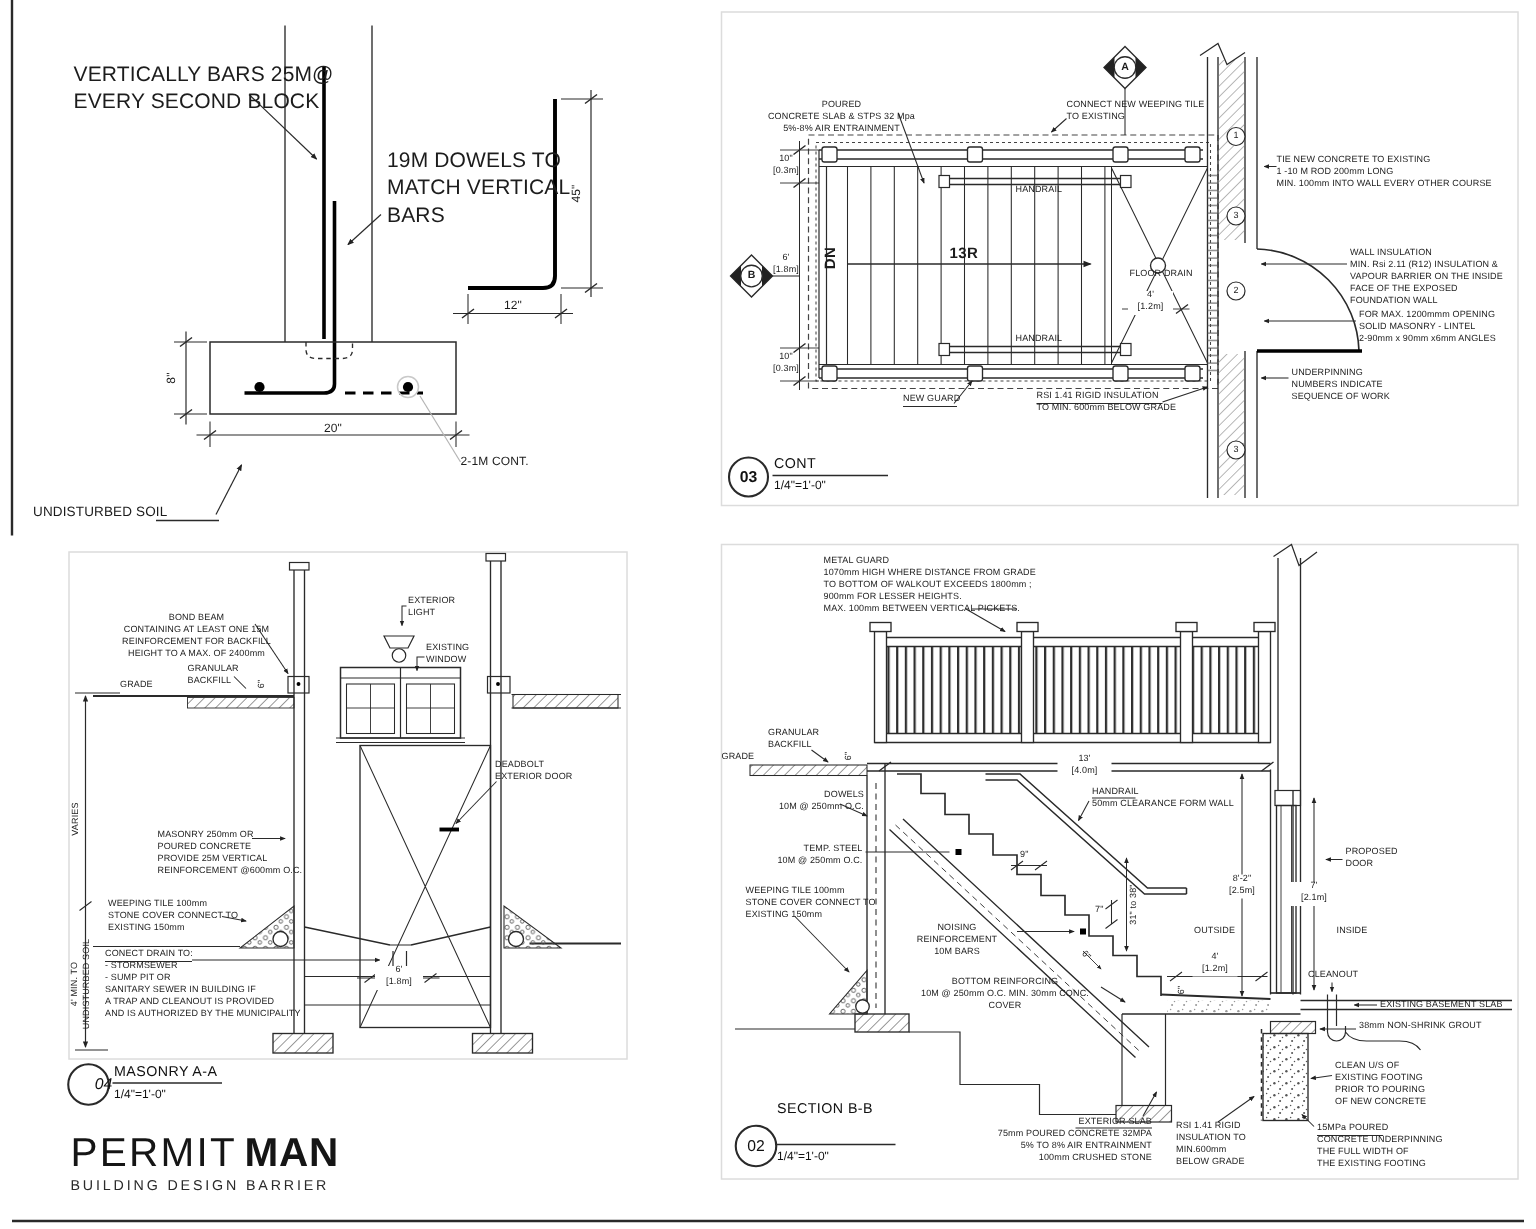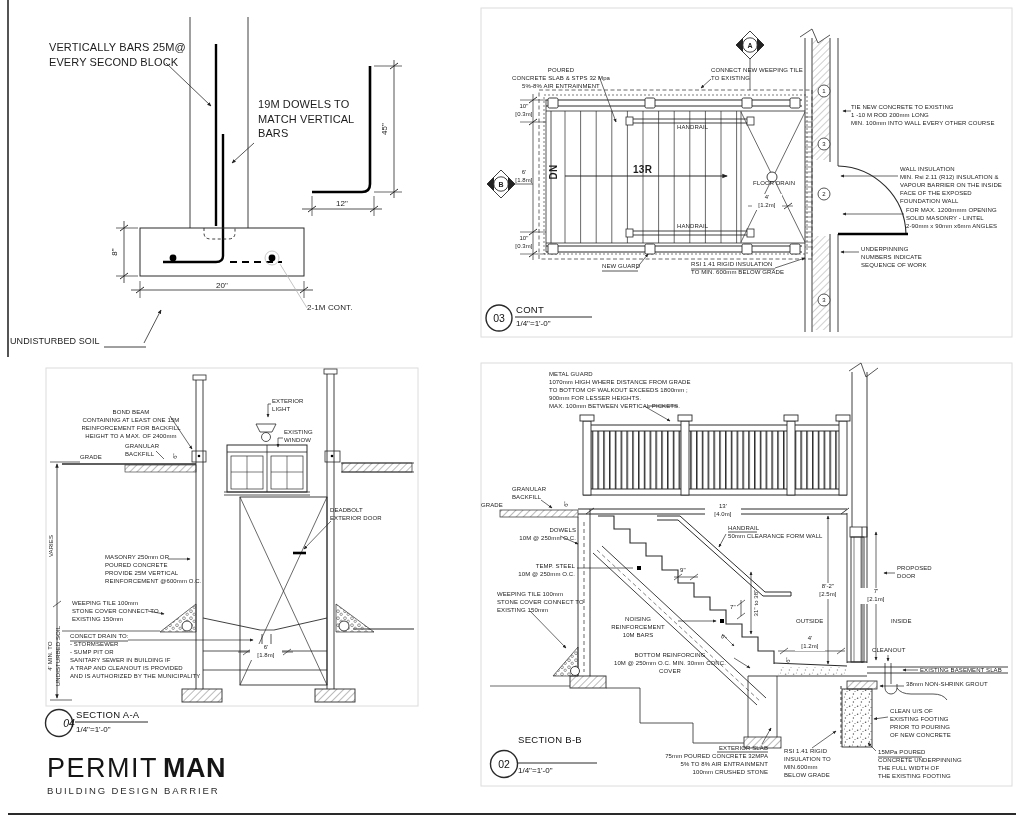--- a/index.html
+++ b/index.html
@@ -2,21 +2,21 @@
 <html><head>
 <meta charset="utf-8">
 <style>
   * { margin:0; padding:0; box-sizing:border-box; }
   html,body { background:#fff; }
   #sheet { position:relative; width:1024px; height:819px; background:#fff;
            font-family:"Liberation Sans", sans-serif; color:#1c1c1c; overflow:hidden; }
   svg { position:absolute; left:0; top:0; }
   .lbl { position:absolute; font:6px/1.33 "Liberation Sans",sans-serif; color:#1c1c1c;
          white-space:pre-line; letter-spacing:.1px; }
-  .lg  { font-size:11px; line-height:1.32; }
+  .lg  { font-size:14px; line-height:1.32; }
   .c   { text-align:center; }
   .r   { text-align:right; }
   .bg  { background:#fff; padding:0 1px; }
   .rot { transform:translate(-50%,-50%) rotate(-90deg); }
   .rot45 { transform:translate(-50%,-50%) rotate(45deg); }
   .big { font-size:10px; font-weight:bold; letter-spacing:.3px; }
   .dimtx { font-size:6px; }
   .ttl { position:absolute; font-size:9.5px; letter-spacing:.3px; color:#111; }
   .scl { position:absolute; font-size:8px; color:#111; }
   .num { position:absolute; font-size:10.5px; color:#111; transform:translate(-50%,-50%); }
@@ -347,21 +347,21 @@
 <div class="lbl lg" style="left:49px;top:40px;">VERTICALLY BARS 25M@
 EVERY SECOND BLOCK</div>
 <div class="lbl lg" style="left:258px;top:97px;">19M DOWELS TO
 MATCH VERTICAL
 BARS</div>
 <div class="lbl lg rot" style="left:385px;top:129px;font-size:8px;">45"</div>
 <div class="lbl lg c" style="left:324px;top:199px;width:36px;font-size:8px;">12"</div>
 <div class="lbl lg rot" style="left:115px;top:252px;font-size:8px;">8"</div>
 <div class="lbl lg c" style="left:204px;top:281px;width:36px;font-size:8px;">20"</div>
 <div class="lbl" style="left:307px;top:303px;font-size:8px;">2-1M CONT.</div>
-<div class="lbl" style="left:10px;top:336px;font-size:9px;">UNDISTURBED SOIL</div>
+<div class="lbl" style="left:10px;top:336px;font-size:9px;padding-left:12px;">UNDISTURBED SOIL</div>
 
 <div class="lbl c" style="left:510px;top:67px;width:102px;">POURED
 CONCRETE SLAB &amp; STPS 32 Mpa
 5%-8% AIR ENTRAINMENT</div>
 <div class="lbl" style="left:711px;top:67px;">CONNECT  NEW WEEPING TILE
 TO EXISTING</div>
 <div class="lbl" style="left:851px;top:104px;">TIE NEW CONCRETE TO EXISTING
 1 -10 M ROD 200mm LONG
 MIN. 100mm INTO WALL EVERY OTHER COURSE</div>
 <div class="lbl" style="left:900px;top:166px;">WALL INSULATION
@@ -390,21 +390,21 @@
 <div class="lbl c" style="left:510px;top:169px;width:28px;">6'
 [1.8m]</div>
 <div class="lbl c" style="left:510px;top:235px;width:28px;">10"
 [0.3m]</div>
 <div class="mk" style="left:750px;top:45px;">A</div>
 <div class="mk" style="left:501px;top:184px;">B</div>
 <div class="seq" style="left:824px;top:91px;">1</div>
 <div class="seq" style="left:824px;top:144px;">3</div>
 <div class="seq" style="left:824px;top:194px;">2</div>
 <div class="seq" style="left:824px;top:300px;">3</div>
-<div class="num" style="left:499px;top:318px;">03</div>
+<div class="num" style="left:499px;top:318px;font-weight:bold;">03</div>
 <div class="ttl" style="left:516px;top:304px;">CONT</div>
 <div class="scl" style="left:516px;top:319px;">1/4"=1'-0"</div>
 
 <div class="lbl c" style="left:80px;top:409px;width:102px;">BOND BEAM
 CONTAINING AT LEAST ONE 15M
 REINFORCEMENT FOR BACKFILL
 HEIGHT TO A MAX. OF 2400mm</div>
 <div class="lbl" style="left:125px;top:443px;">GRANULAR
 BACKFILL</div>
 <div class="lbl" style="left:80px;top:454px;">GRADE</div>
@@ -427,21 +427,21 @@
 <div class="lbl" style="left:272px;top:398px;">EXTERIOR
 LIGHT</div>
 <div class="lbl" style="left:284px;top:429px;">EXISTING
 WINDOW</div>
 <div class="lbl" style="left:330px;top:507px;">DEADBOLT
 EXTERIOR DOOR</div>
 <div class="lbl c bg" style="left:250px;top:644px;width:32px;">6'
 [1.8m]</div>
 <div class="lbl rot dimtx" style="left:176px;top:456px;">6"</div>
 <div class="num" style="left:69px;top:723px;font-style:italic;">04</div>
-<div class="ttl" style="left:76px;top:709px;">SECTION A-A</div>
+<div class="ttl" style="left:76px;top:709px;">MASONRY A-A</div>
 <div class="scl" style="left:76px;top:725px;">1/4"=1'-0"</div>
 
 <div class="lbl" style="left:549px;top:371px;">METAL GUARD
 1070mm HIGH WHERE DISTANCE FROM GRADE
 TO BOTTOM OF WALKOUT EXCEEDS 1800mm ;
 900mm FOR LESSER HEIGHTS.
 MAX. 100mm BETWEEN VERTICAL PICKETS.</div>
 <div class="lbl" style="left:512px;top:486px;">GRANULAR
 BACKFILL</div>
 <div class="lbl" style="left:481px;top:502px;">GRADE</div>

